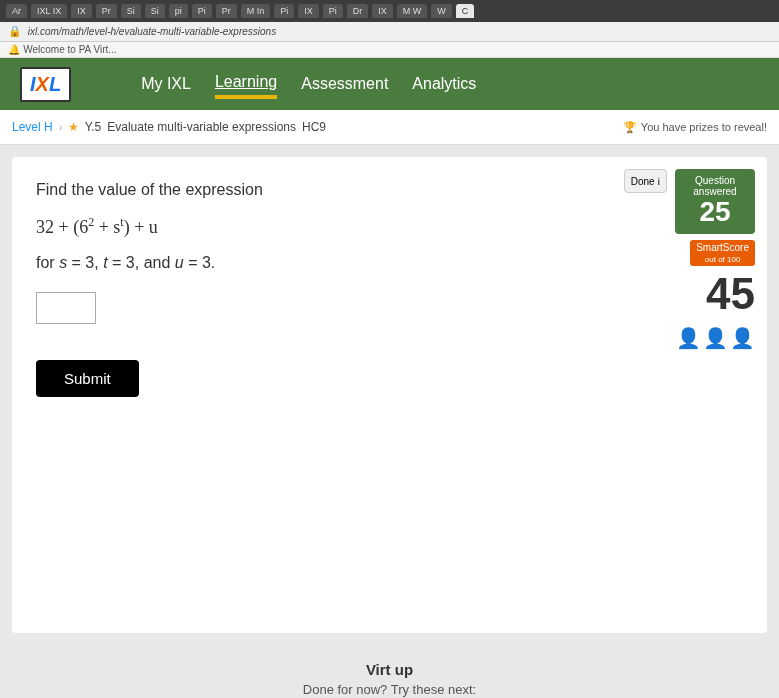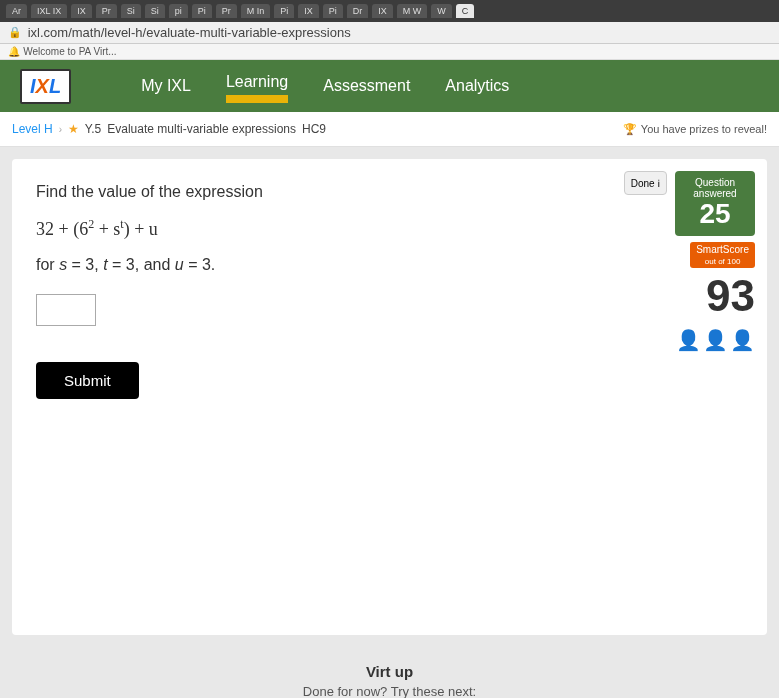--- a/index.html
+++ b/index.html
@@ -41,21 +41,22 @@
       padding: 3px 8px;
       font-size: 11px;
       color: #333;
       display: flex;
       align-items: center;
       gap: 6px;
       border-bottom: 1px solid #ccc;
     }
     .address-bar .url {
       color: #444;
-      font-size: 13px;
+      font-size: 10px;
+      font-style: italic;
     }
     .welcome-bar {
       background: #f5f5f5;
       padding: 2px 8px;
       font-size: 10px;
       color: #555;
       border-bottom: 1px solid #ddd;
     }
 
     
@@ -78,33 +79,34 @@
       border-radius: 2px;
       display: flex;
       align-items: center;
     }
     .ixl-logo .logo-i { color: #1a73e8; }
     .ixl-logo .logo-x { color: #e85d04; }
     .ixl-logo .logo-l { color: #1a73e8; }
 
     .nav-links {
       display: flex;
-      gap: 35px;
+      gap: 24px;
       align-items: center;
       margin-left: 40px;
     }
     .nav-link {
       color: #fff;
       font-size: 16px;
       text-decoration: none;
       cursor: pointer;
       padding: 4px 0;
     }
     .nav-link.active {
-      border-bottom: 8px solid #eab308;
+      border-bottom: 4px solid #eab308;
+      text-decoration: underline;
     }
 
     
     .breadcrumb {
       background: #fff;
       padding: 6px 12px;
       display: flex;
       align-items: center;
       gap: 6px;
       font-size: 12px;
@@ -301,21 +303,21 @@
         <div style="background:#4a7c3f;color:#fff;border-radius:4px;padding:6px 8px;font-size:10px;max-width:80px;text-align:center;">
           <div>Question answered</div>
           <div style="font-size:28px;font-weight:bold;line-height:1.1;">25</div>
         </div>
       </div>
       <div style="background:#e85d04;color:#fff;border-radius:3px;padding:2px 6px;font-size:10px;text-align:center;align-self:flex-end;">
         <span>SmartScore</span>
         <br>
         <span style="font-size:8px;">out of 100</span>
       </div>
-      <div style="font-size:44px;font-weight:bold;color:#333;line-height:1;">93</div>
+      <div style="font-size:44px;font-weight:bold;color:#333;line-height:1;">45</div>
       <div class="avatars">
         <span class="avatar-icon">👤</span>
         <span class="avatar-icon">👤</span>
         <span class="avatar-icon">👤</span>
       </div>
     </div>
 
     <div class="question-text">Find the value of the expression</div>
 
     <div class="expression">

